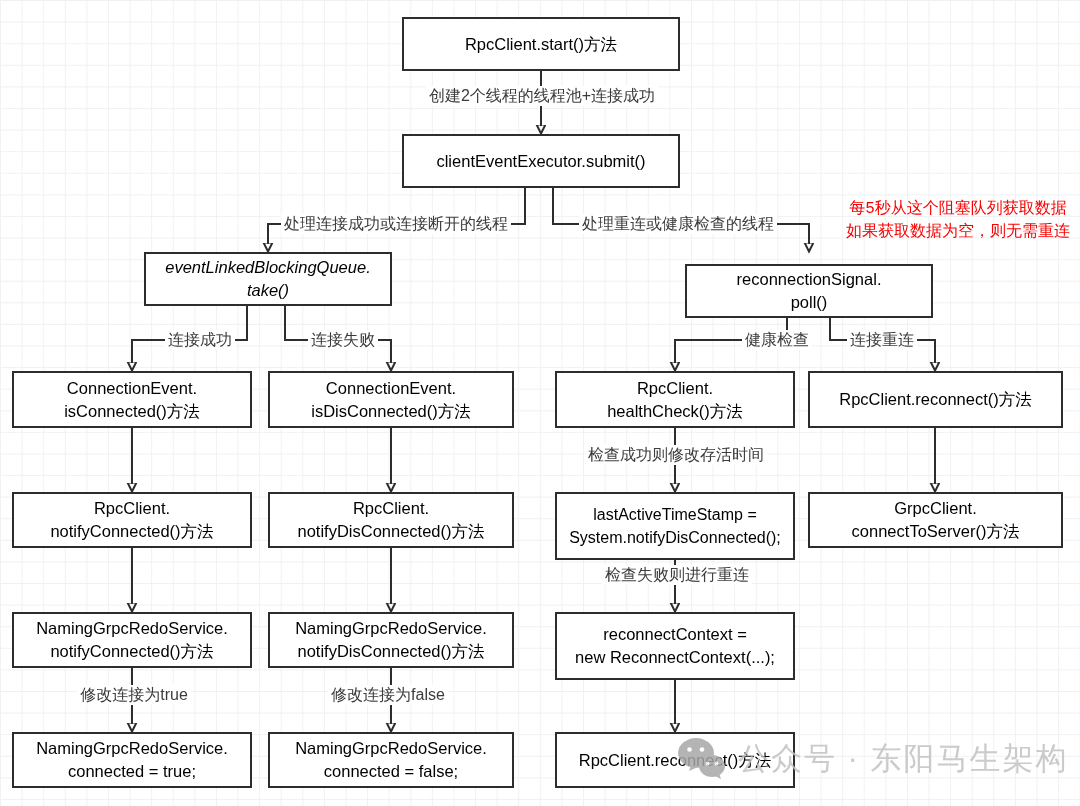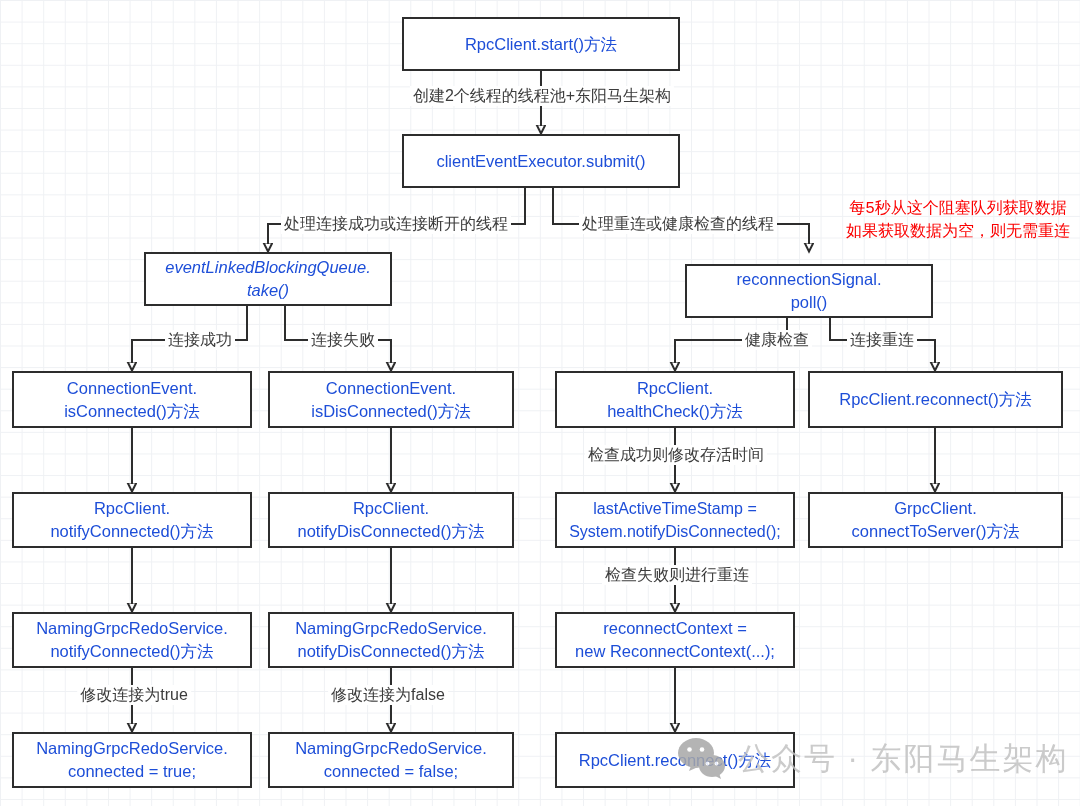--- a/index.html
+++ b/index.html
@@ -14,21 +14,21 @@
       linear-gradient(#eff1f4 1px, transparent 1px),
       linear-gradient(90deg, #eff1f4 1px, transparent 1px);
     background-size:21.6px 21.6px;
   }
   svg.wires{position:absolute;left:0;top:0;z-index:1;}
   svg.wires path{stroke:#2d2d2d;stroke-width:2;fill:none;}
   .node{
     position:absolute;z-index:2;
     background:#fff;border:2px solid #2d2d2d;box-sizing:border-box;
     display:flex;flex-direction:column;align-items:center;justify-content:center;
-    color:#1d4ed8;font-size:16.5px;line-height:23px;text-align:right;
+    color:#000000;font-size:16.5px;line-height:23px;text-align:right;
     white-space:nowrap;
   }
   .elabel{
     position:absolute;z-index:3;transform:translate(-50%,-50%);
     background:#fff;padding:0 3px;white-space:nowrap;
     color:#3c3c3c;font-size:16px;line-height:20px;
   }
   .red-note{
     position:absolute;z-index:3;right:10px;top:198px;
     text-align:center;color:#fb0000;font-size:16px;line-height:23px;
@@ -71,21 +71,21 @@
     <path d="M675,548 V604" marker-end="url(#ah)"></path>
     <path d="M132,668 V724" marker-end="url(#ah)"></path>
     <path d="M391,668 V724" marker-end="url(#ah)"></path>
     <path d="M675,668 V724" marker-end="url(#ah)"></path>
   </svg>
 
   <div class="node" style="left:402px;top:17px;width:278px;height:54px;">
     <div>RpcClient.start()方法</div>
   </div>
 
-  <div class="elabel" style="left:542px;top:96px;">创建2个线程的线程池+东阳马生架构</div>
+  <div class="elabel" style="left:542px;top:96px;">创建2个线程的线程池+连接成功</div>
 
   <div class="node" style="left:402px;top:134px;width:278px;height:54px;">
     <div>clientEventExecutor.submit()</div>
   </div>
 
   <div class="elabel" style="left:396px;top:224px;">处理连接成功或连接断开的线程</div>
   <div class="elabel" style="left:678px;top:224px;text-align:center;">处理重连或健康检查的线程</div>
 
   <div class="red-note">
     <div>每5秒从这个阻塞队列获取数据</div>
@@ -125,40 +125,40 @@
   <div class="elabel" style="left:676px;top:455px;">检查成功则修改存活时间</div>
 
   <div class="node" style="left:12px;top:492px;width:240px;height:56px;">
     <div>RpcClient.</div>
     <div>notifyConnected()方法</div>
   </div>
   <div class="node" style="left:268px;top:492px;width:246px;height:56px;">
     <div>RpcClient.</div>
     <div>notifyDisConnected()方法</div>
   </div>
-  <div class="node" style="left:555px;top:492px;width:240px;height:56px;font-size:16px;">
+  <div class="node" style="left:555px;top:492px;width:240px;height:68px;font-size:16px;">
     <div>lastActiveTimeStamp =</div>
     <div>System.notifyDisConnected();</div>
   </div>
   <div class="node" style="left:808px;top:492px;width:255px;height:56px;">
     <div>GrpcClient.</div>
     <div>connectToServer()方法</div>
   </div>
 
   <div class="elabel" style="left:677px;top:575px;">检查失败则进行重连</div>
 
   <div class="node" style="left:12px;top:612px;width:240px;height:56px;">
     <div>NamingGrpcRedoService.</div>
     <div>notifyConnected()方法</div>
   </div>
   <div class="node" style="left:268px;top:612px;width:246px;height:56px;">
     <div>NamingGrpcRedoService.</div>
     <div>notifyDisConnected()方法</div>
   </div>
-  <div class="node" style="left:555px;top:612px;width:240px;height:56px;">
+  <div class="node" style="left:555px;top:612px;width:240px;height:68px;">
     <div>reconnectContext =</div>
     <div>new ReconnectContext(...);</div>
   </div>
 
   <div class="elabel" style="left:134px;top:695px;">修改连接为true</div>
   <div class="elabel" style="left:388px;top:695px;">修改连接为false</div>
 
   <div class="node" style="left:12px;top:732px;width:240px;height:56px;">
     <div>NamingGrpcRedoService.</div>
     <div>connected = true;</div>

